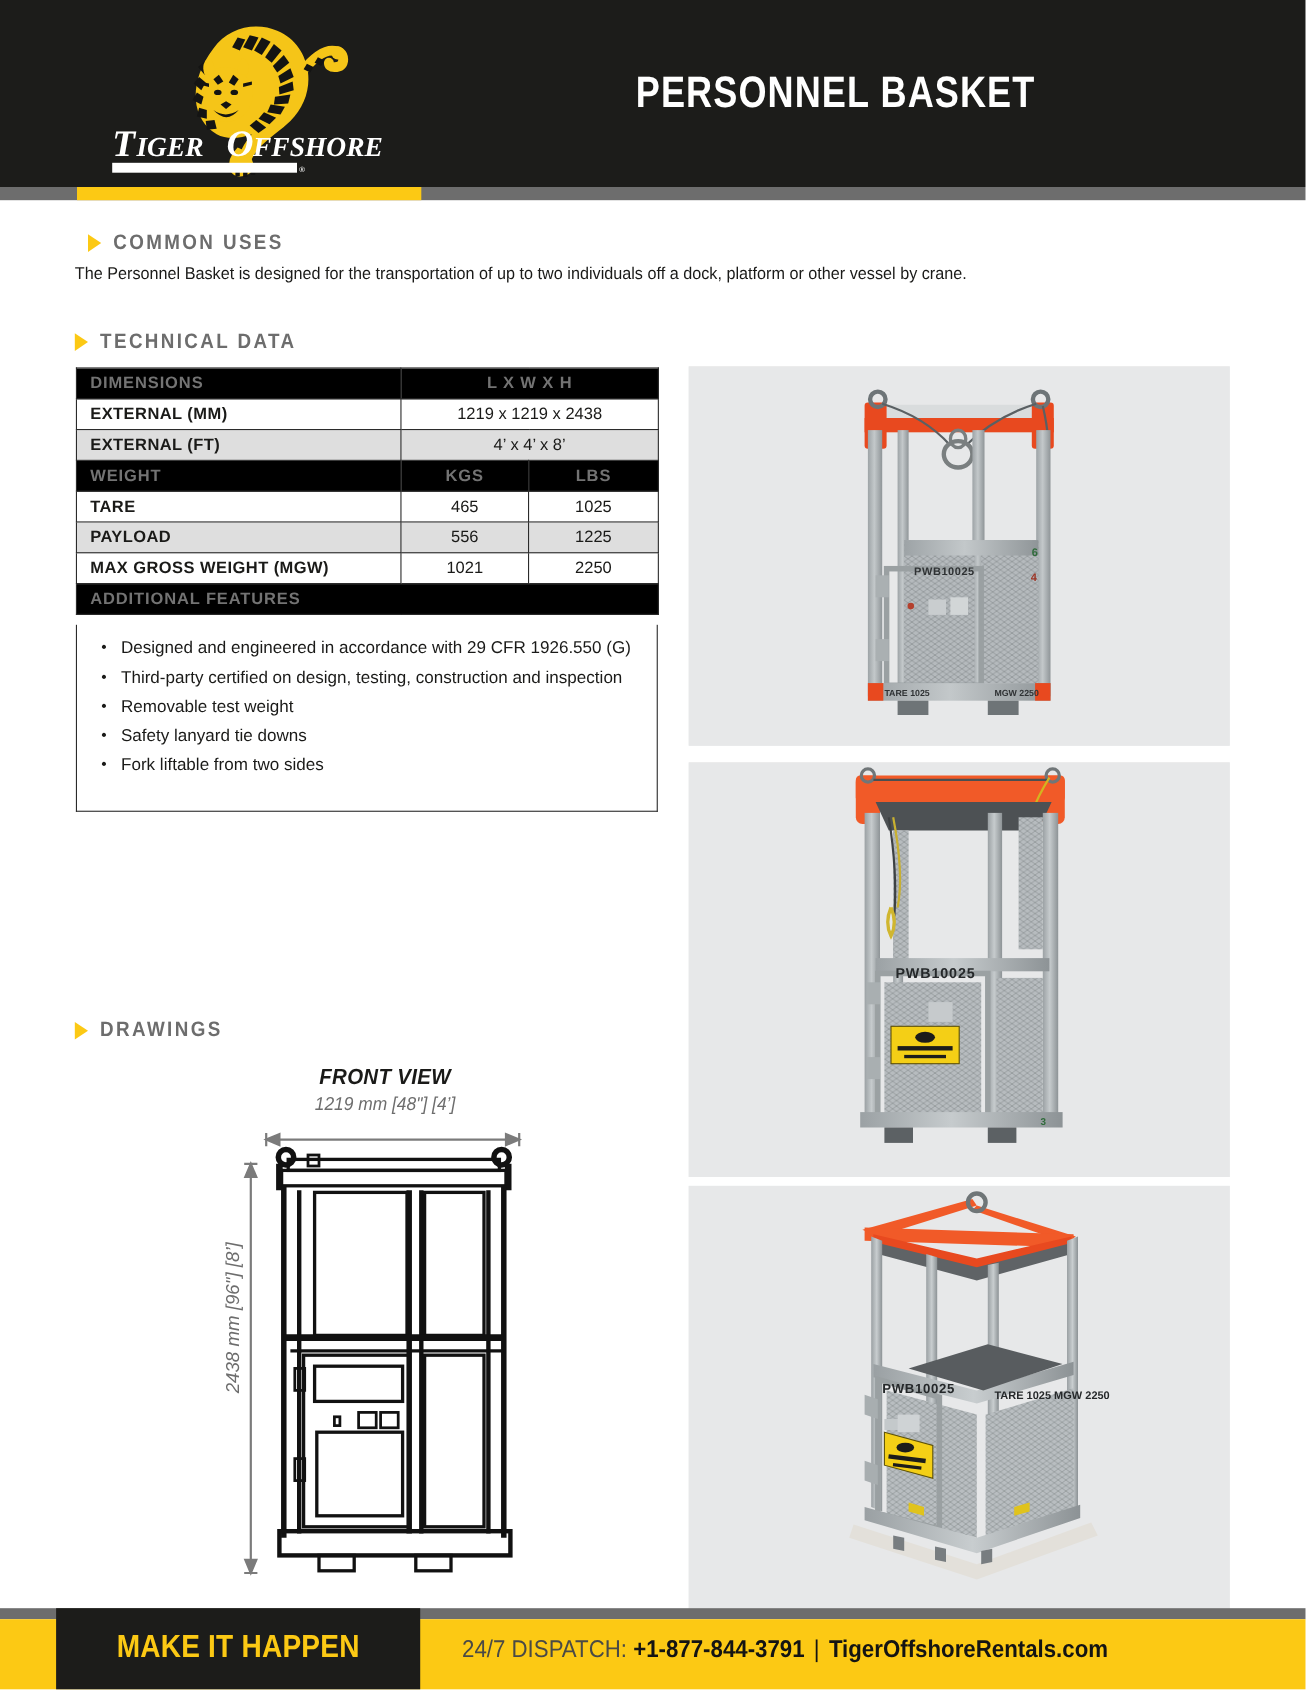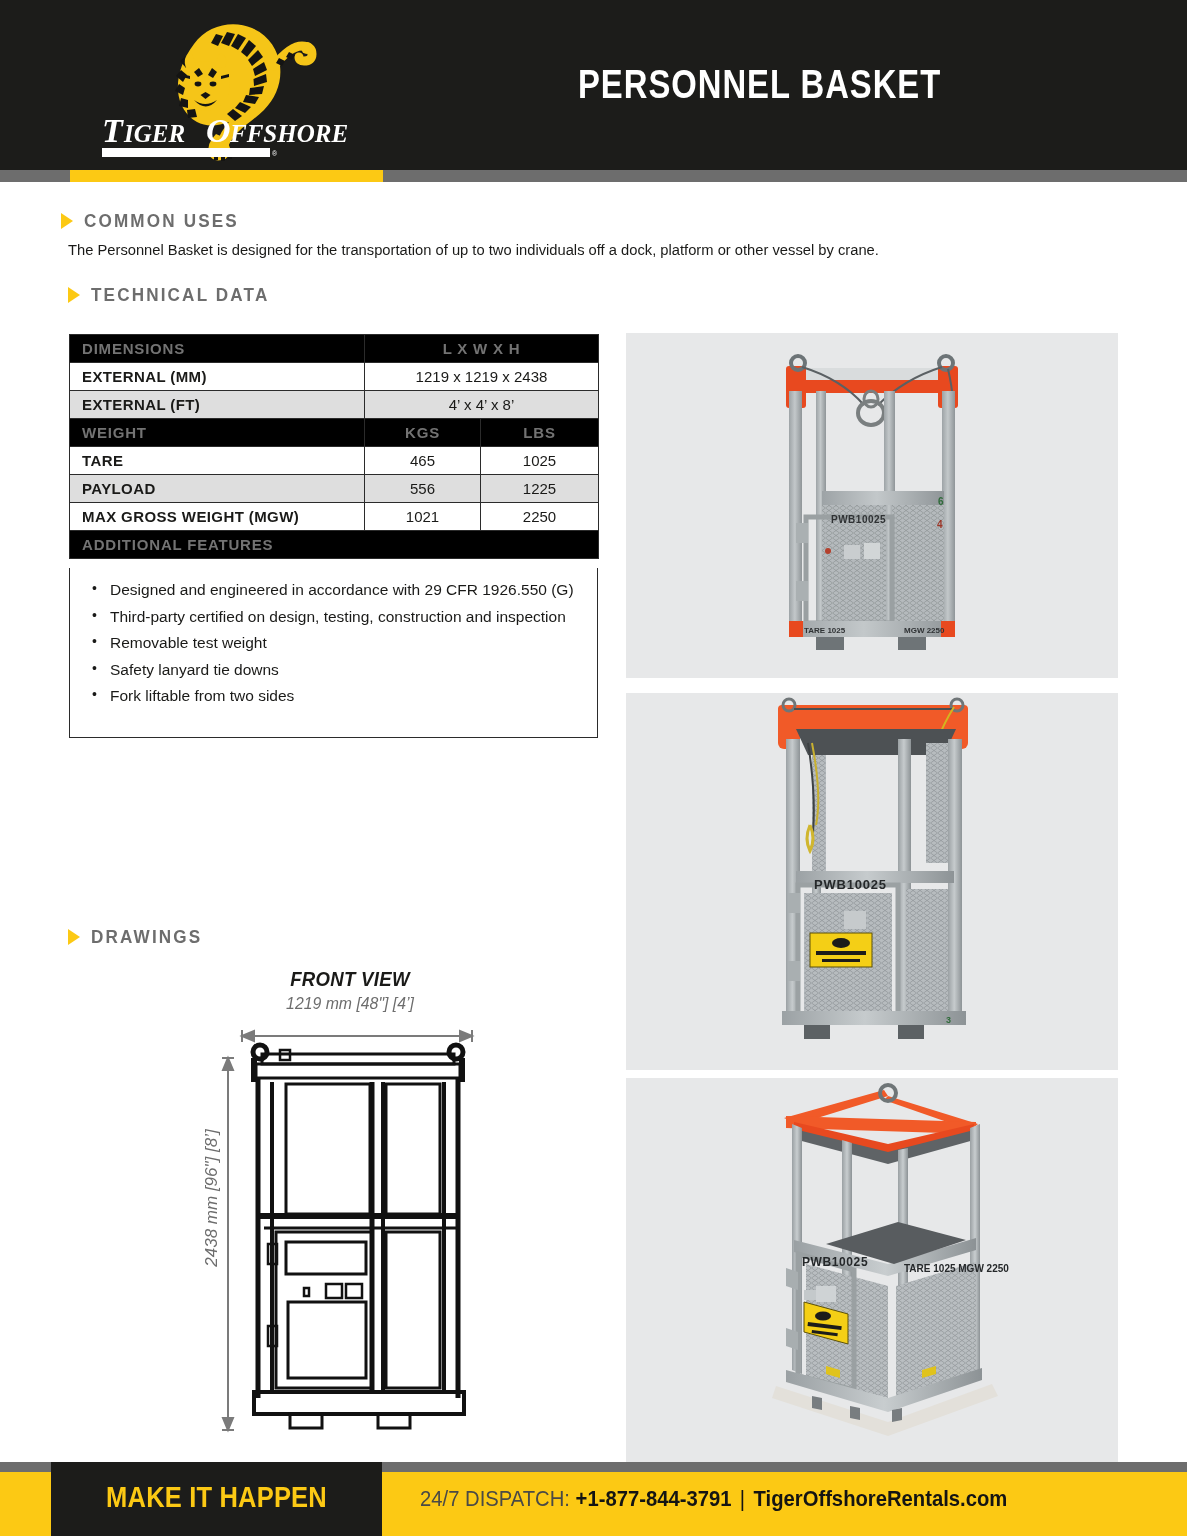--- a/index.html
+++ b/index.html
@@ -76,22 +76,22 @@
   }
   .sec .sec-label {
     font-size: 19px;
     font-weight: bold;
     letter-spacing: 2.4px;
     color: #6d6d6d;
     transform: scaleX(0.9);
     transform-origin: left center;
   }
 
-  #sec-common { left: 61px; top: 210px; }
-  #sec-tech   { left: 68px; top: 284px; }
+  #sec-common { left: 80px; top: 210px; }
+  #sec-tech   { left: 68px; top: 300px; }
   #sec-draw   { left: 68px; top: 926px; text-align: center; }
 
   .intro-text {
     position: absolute;
     left: 68px;
     top: 240px;
     width: 940px;
     font-size: 15.5px;
     line-height: 1.35;
     color: #1a1a18;

